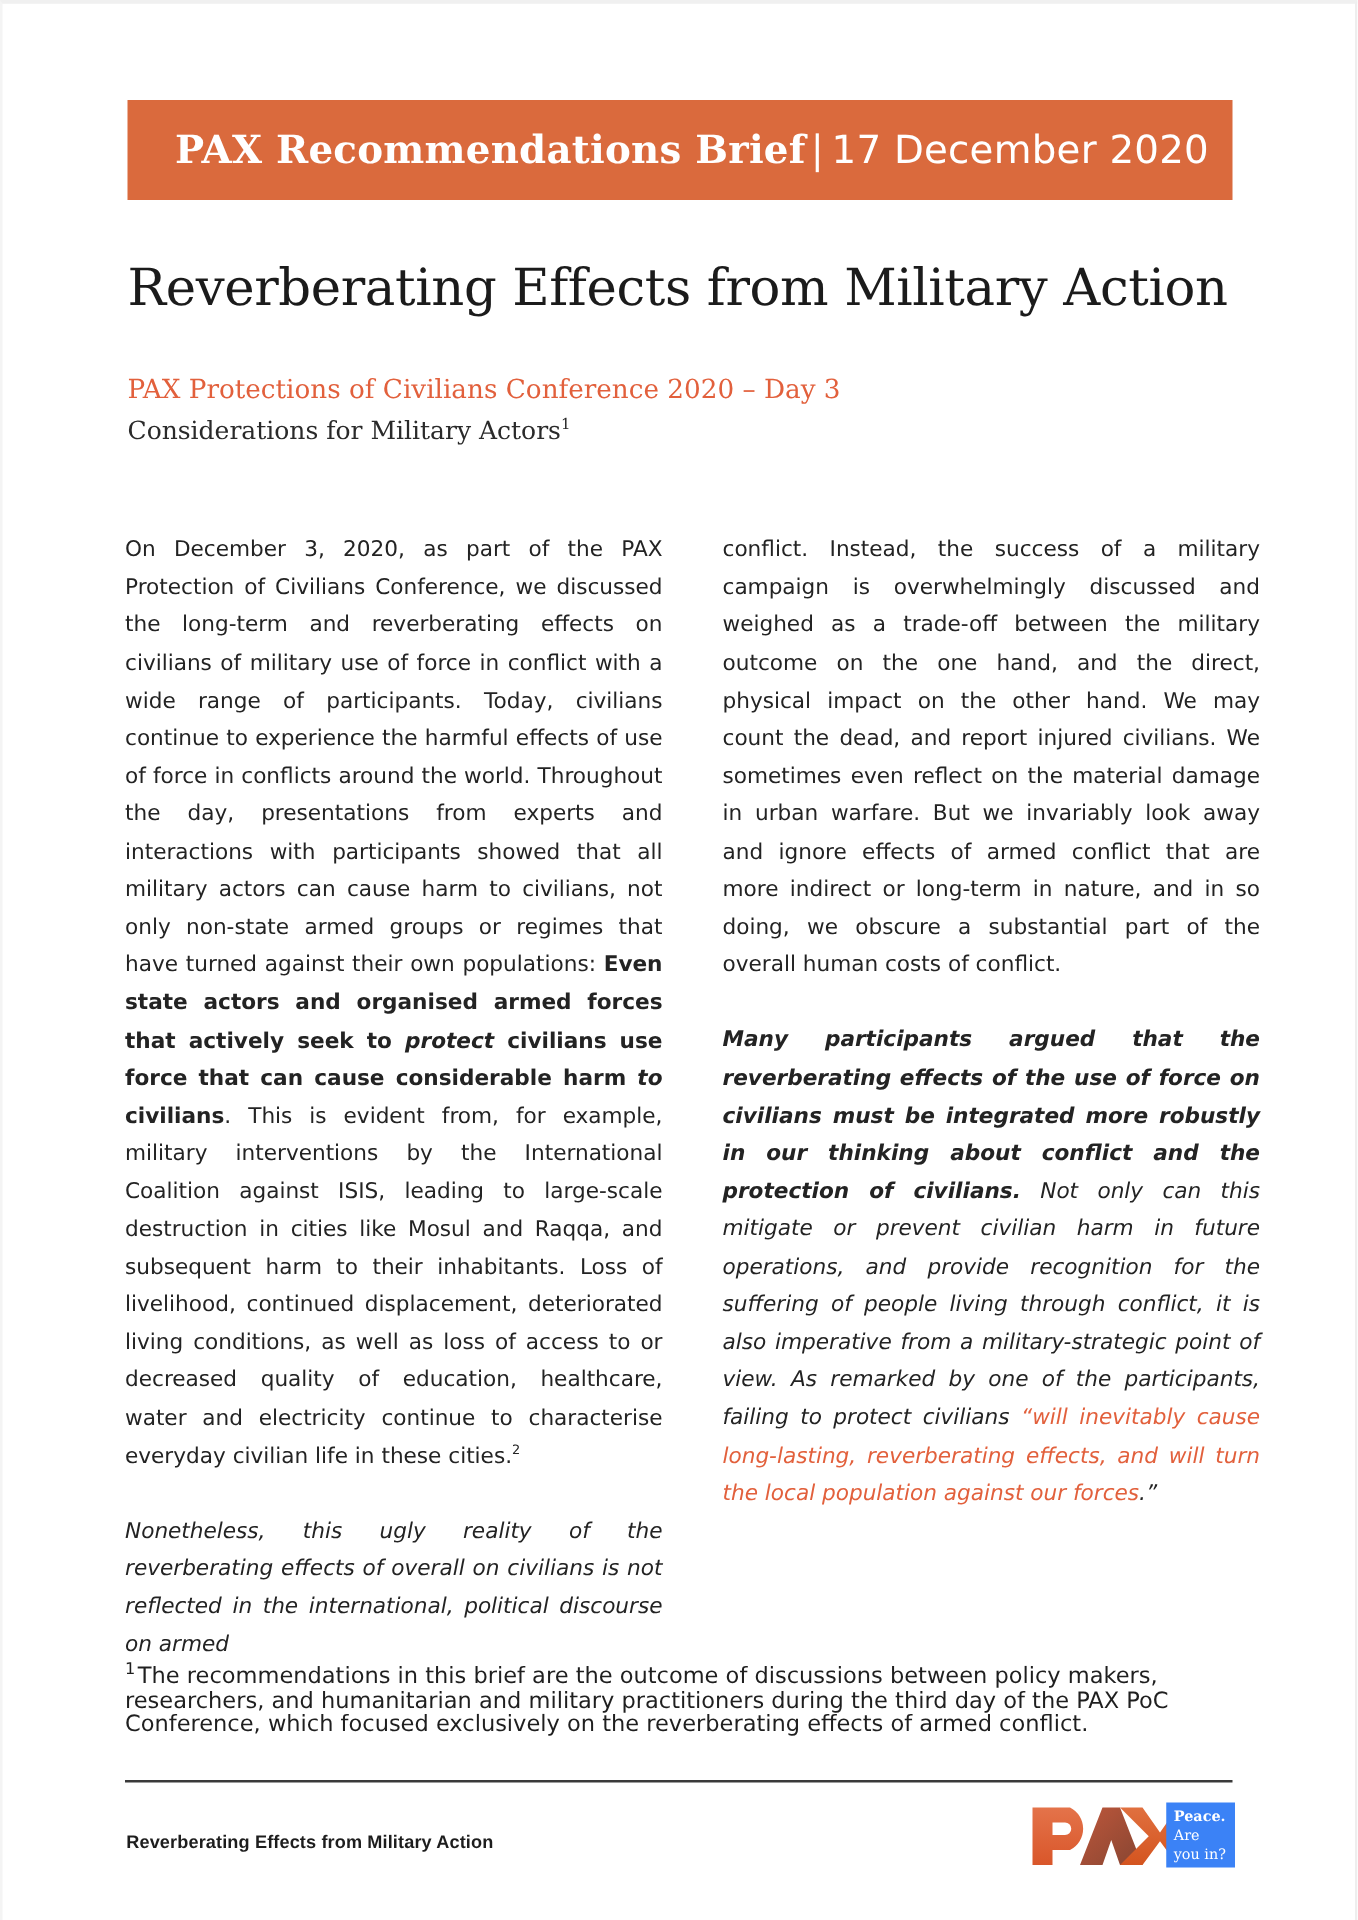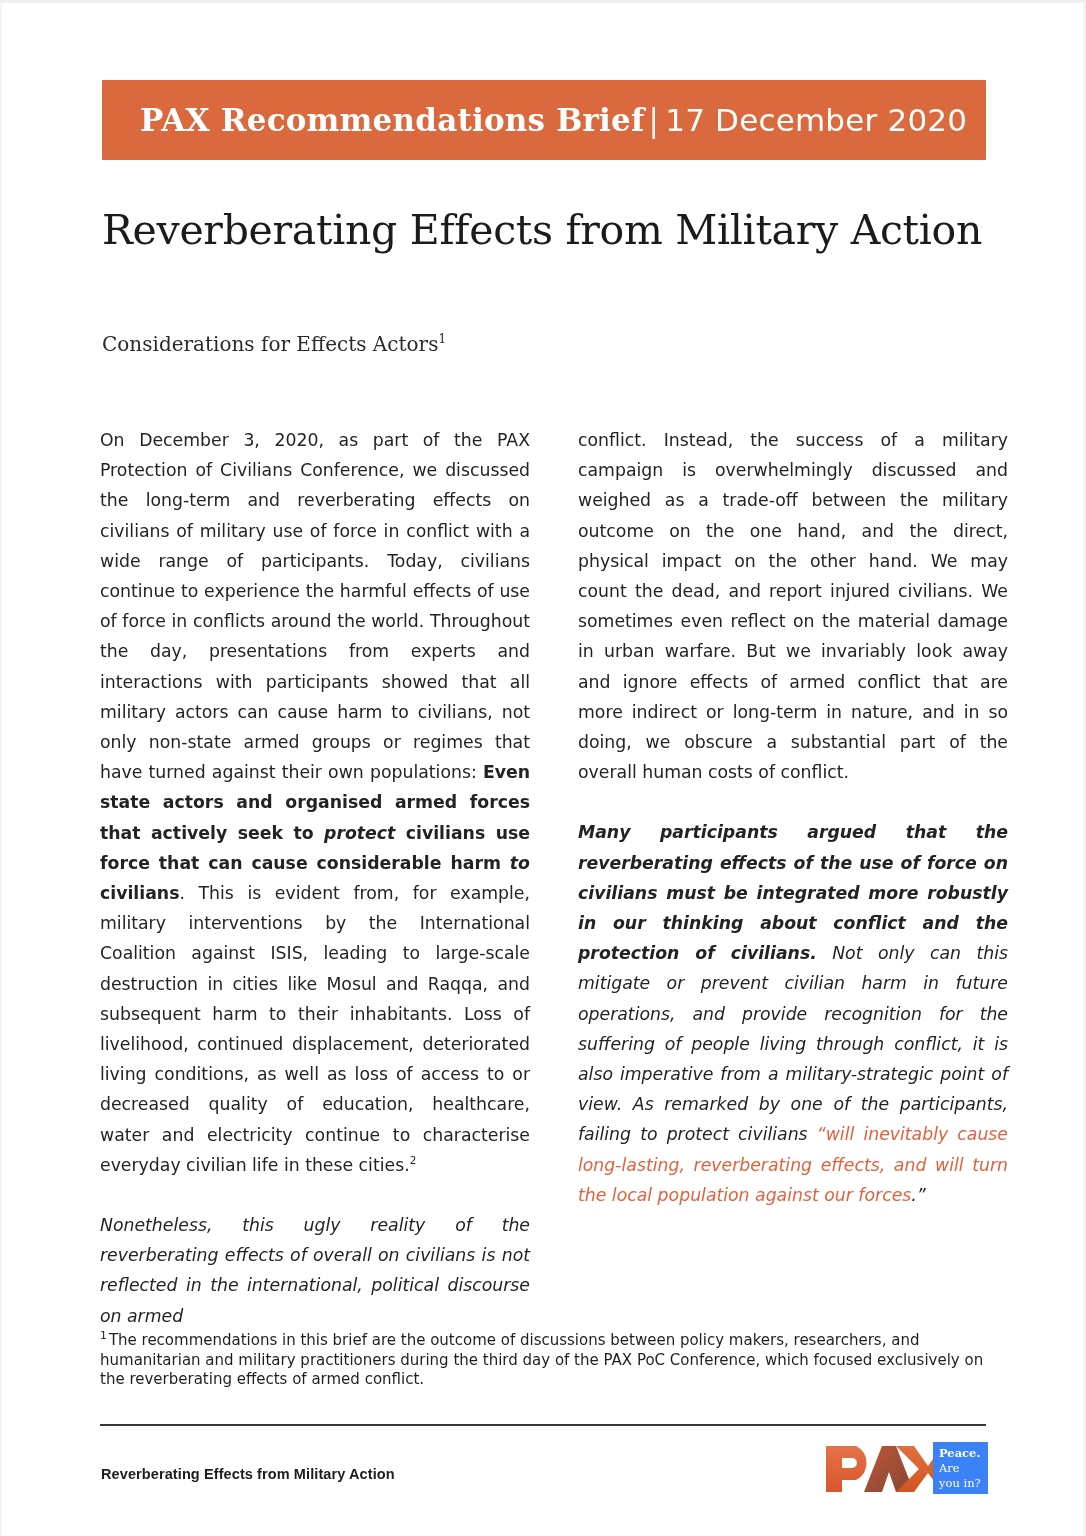--- a/index.html
+++ b/index.html
@@ -122,21 +122,21 @@
   .i { font-style: italic; }
   .quote-orange { color: #e2603c; }
 
   
   .footnotes {
     position: absolute;
     left: 98px;
     top: 1328px;
     width: 886px;
     font-family: "DejaVu Sans", sans-serif;
-    font-size: 15px;
+    font-size: 18px;
     line-height: 19.5px;
     color: #1f1f1f;
   }
   .footnotes div { margin: 0; }
   .footnotes sup {
     font-size: 0.72em;
     vertical-align: super;
     line-height: 0;
     padding-right: 2px;
   }
@@ -194,21 +194,22 @@
 
 <div class="page">
 
   <div class="banner">
     <div class="banner-text">
       <span class="b-bold">PAX Recommendations Brief</span><span class="b-sep">|</span><span class="b-date">17 December 2020</span>
     </div>
   </div>
 
   <div class="doc-title">Reverberating Effects from Military Action</div>
-  <div class="doc-subsubtitle"><span>Considerations for Effects Actors</span><sup class="fn">1</sup></div>
+  <div class="doc-subtitle">PAX Protections of Civilians Conference 2020 – Day 3</div>
+  <div class="doc-subsubtitle"><span>Considerations for Military Actors</span><sup class="fn">1</sup></div>
 
   <div class="col col-left">
     <p class="body"><span>On December 3, 2020, as part of the PAX Protection of Civilians Conference, we discussed the long-term and reverberating effects on civilians of military use of force in conflict with a wide range of participants. Today, civilians continue to experience the harmful effects of use of force in conflicts around the world. Throughout the day, presentations from experts and interactions with participants showed that all military actors can cause harm to civilians, not only non-state armed groups or regimes that have turned against their own populations: </span><span class="b">Even state actors and organised armed forces that actively seek to </span><span class="b i">protect</span><span class="b"> civilians use force that can cause considerable harm </span><span class="b i">to</span><span class="b"> civilians</span><span>. This is evident from, for example, military interventions by the International Coalition against ISIS, leading to large-scale destruction in cities like Mosul and Raqqa, and subsequent harm to their inhabitants. Loss of livelihood, continued displacement, deteriorated living conditions, as well as loss of access to or decreased quality of education, healthcare, water and electricity continue to characterise everyday civilian life in these cities.</span><sup class="fn">2</sup></p>
     <p class="body">Nonetheless, this ugly reality of the reverberating effects of overall on civilians is not reflected in the international, political discourse on armed</p>
   </div>
 
   <div class="col col-right">
     <p class="body">conflict. Instead, the success of a military campaign is overwhelmingly discussed and weighed as a trade-off between the military outcome on the one hand, and the direct, physical impact on the other hand. We may count the dead, and report injured civilians. We sometimes even reflect on the material damage in urban warfare. But we invariably look away and ignore effects of armed conflict that are more indirect or long-term in nature, and in so doing, we obscure a substantial part of the overall human costs of conflict.</p>
     <p class="body"><span class="b">Many participants argued that the reverberating effects of the use of force on civilians must be integrated more robustly in our thinking about conflict and the protection of civilians.</span><span> Not only can this mitigate or prevent civilian harm in future operations, and provide recognition for the suffering of people living through conflict, it is also imperative from a military-strategic point of view. As remarked by one of the participants, failing to protect civilians </span><span class="quote-orange">“</span><span class="quote-orange">will inevitably cause long-lasting, reverberating effects, and will turn the local population against our forces</span><span>.”</span></p>
   </div>

